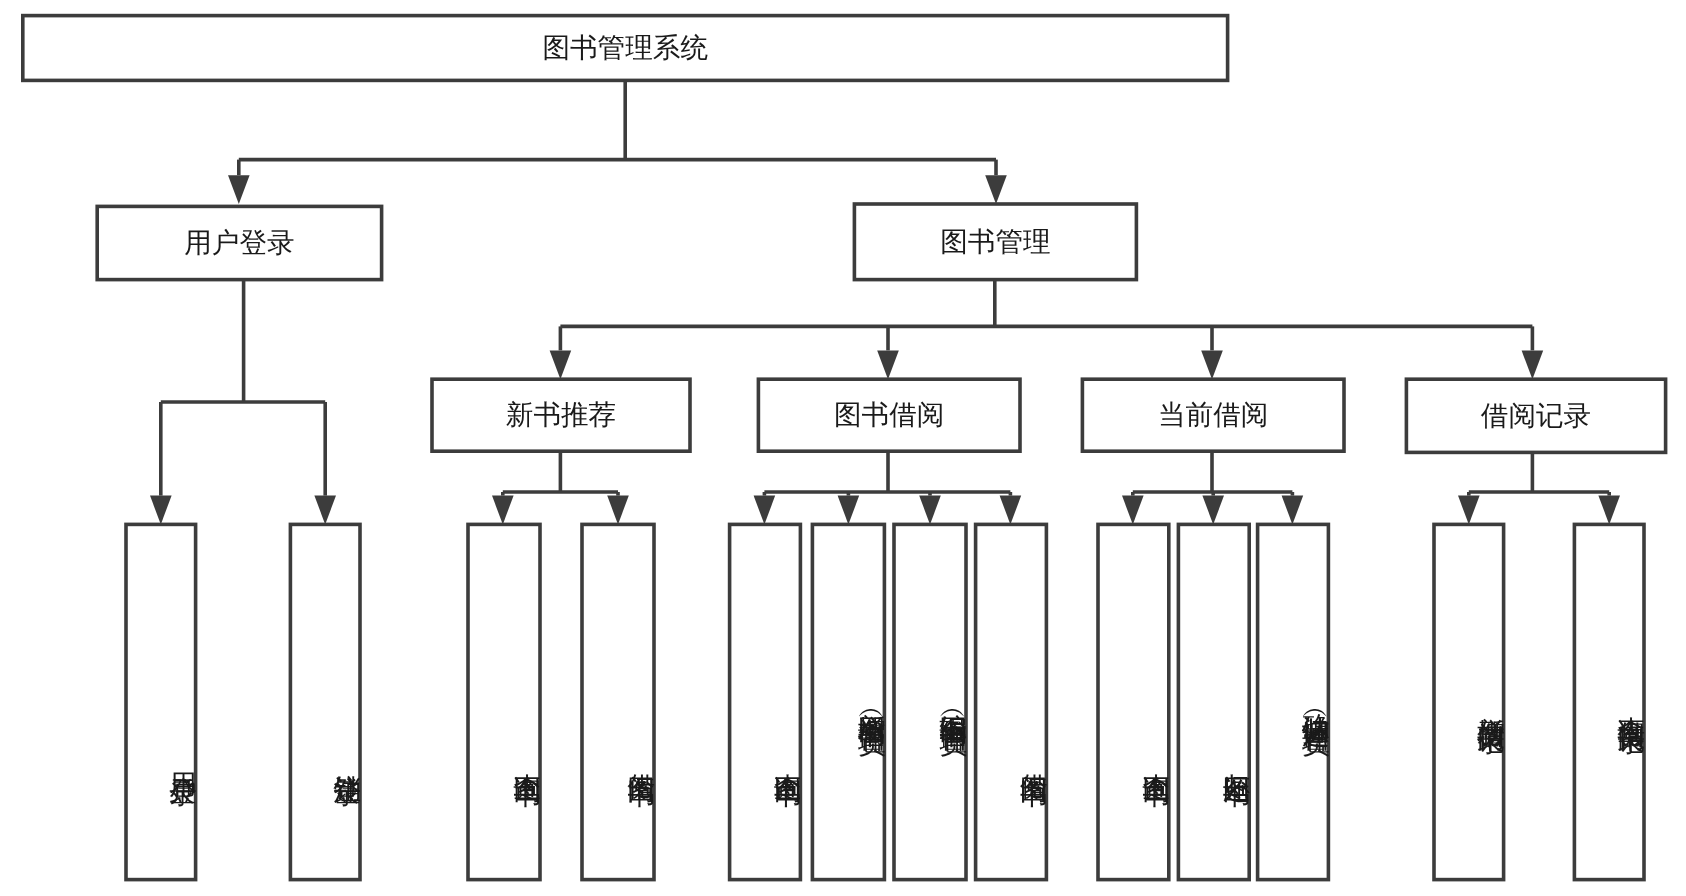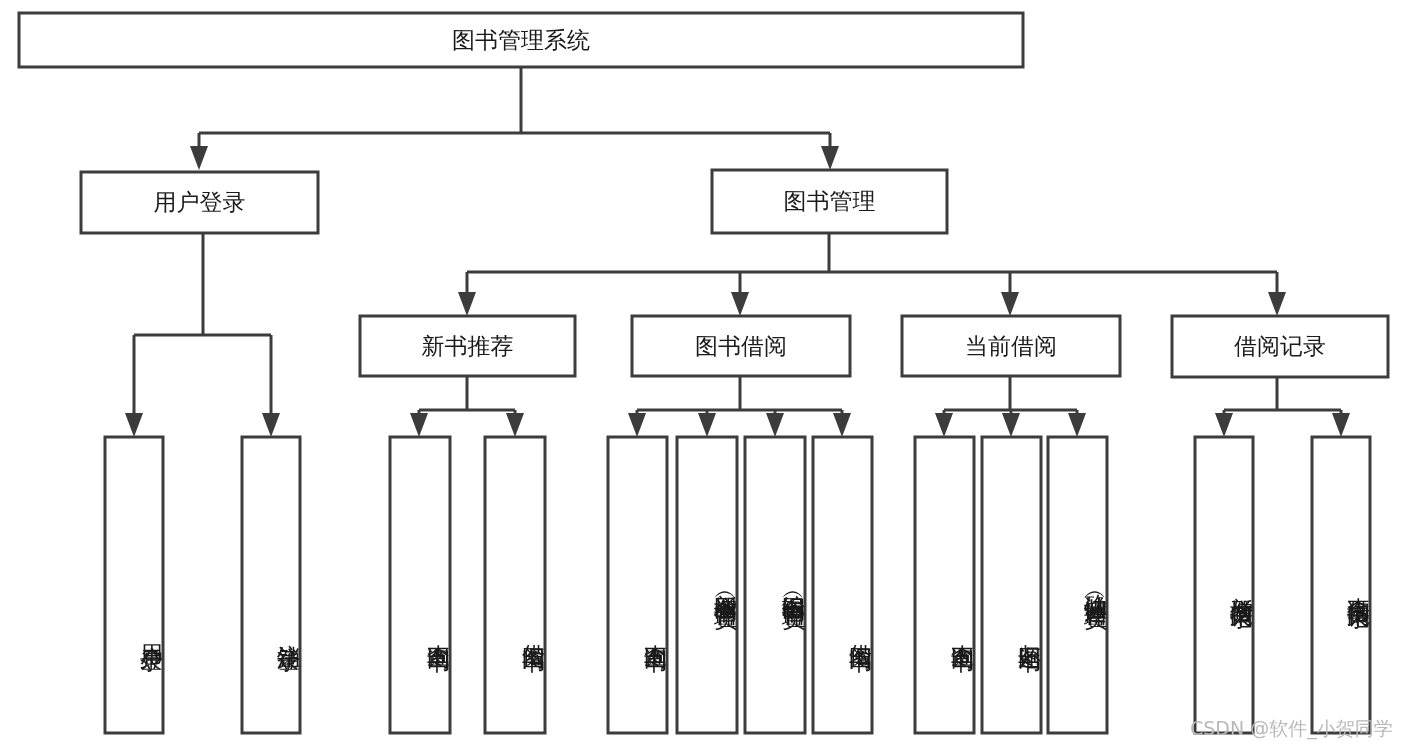--- a/index.html
+++ b/index.html
@@ -170,14 +170,13 @@
       <div class="leaf-label" style="left: 1048px; top: 443px; width: 59px; height: 284px;">
         <span>确认归还（管理员）</span>
       </div>
       <div class="leaf-label" style="left: 1195px; top: 443px; width: 58px; height: 284px;">
         <span>新增借阅记录</span>
       </div>
       <div class="leaf-label" style="left: 1312px; top: 443px; width: 58px; height: 284px;">
         <span>查询借阅记录</span>
       </div>
     </div>
-  <div class="watermark" style="left: 1190px; top: 716px;">CSDN @软件_小贺同学</div>
 </div>
 
 </body></html>

